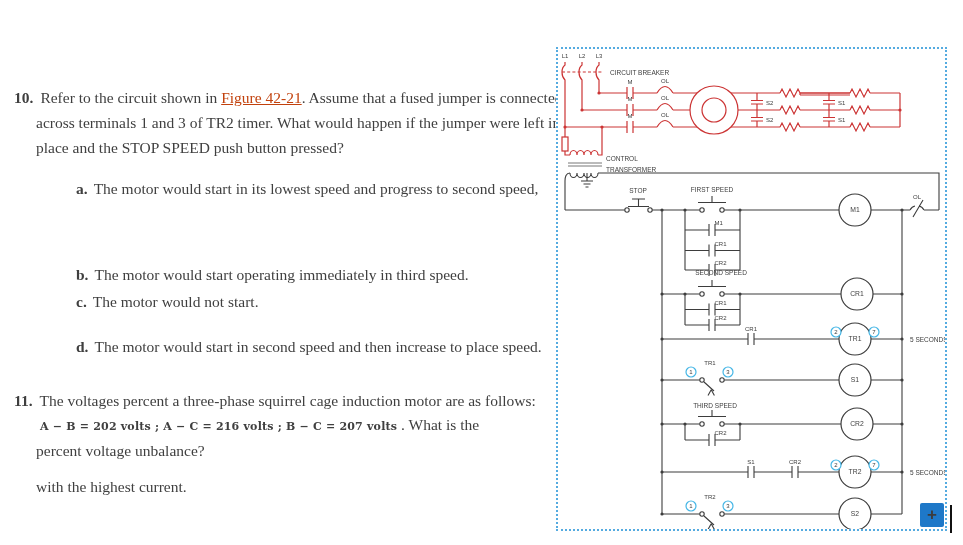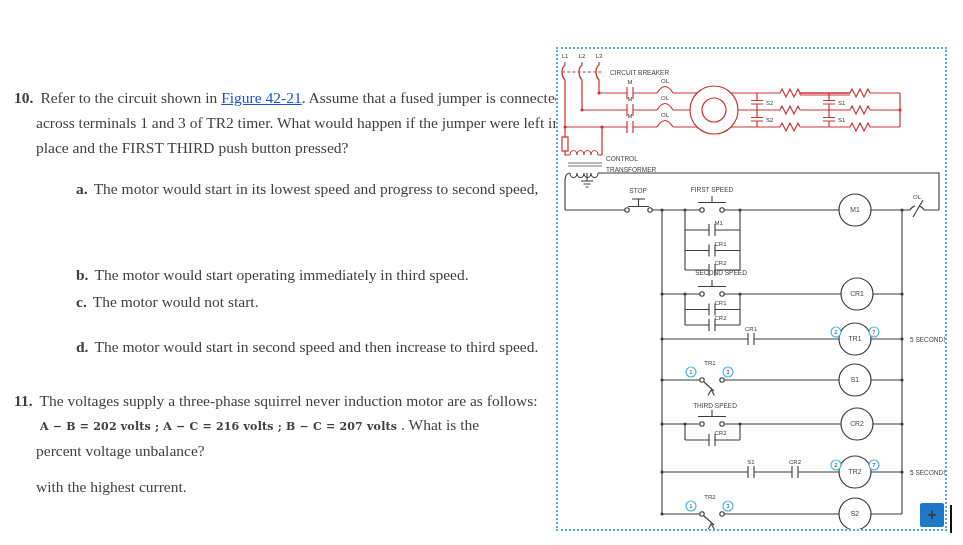--- a/index.html
+++ b/index.html
@@ -8,21 +8,21 @@
     font-family:"Liberation Serif", serif;color:#3f3f3f;
   }
   .q{position:absolute;}
   .line{white-space:nowrap;line-height:25px;font-size:15.5px;}
   .lh24 .line{line-height:24px;}
   .qnum{font-weight:bold;margin-right:7px;}
   .indent{padding-left:22px;}
   .indent26{padding-left:26px;}
   .opt .line2{padding-left:14px;}
   .opt-letter{font-weight:bold;margin-right:6px;}
-  a.fig-link{color:#1d4ed8;text-decoration:underline;cursor:pointer;}
+  a.fig-link{color:#c2410c;text-decoration:underline;cursor:pointer;}
   .math{font-family:"DejaVu Serif", serif;font-weight:bold;font-size:11px;letter-spacing:.2px;}
   #figure-panel{
     position:absolute;left:556px;top:47px;width:391px;height:484px;
     border:2px dotted #55abe0;box-sizing:border-box;background:#ffffff;
   }
   #text-cursor{position:absolute;left:950px;top:505px;width:2px;height:28px;background:#111;}
   svg text{font-family:"Liberation Sans", sans-serif;fill:#3d3d3d;}
   .red-ln{stroke:#cc3434;fill:none;stroke-width:1.2;}
   .red-dot{fill:#cc3434;stroke:none;}
   .blk-ln{stroke:#3d3d3d;fill:none;stroke-width:1.1;}
@@ -35,41 +35,41 @@
   .lbl-s{font-size:6px;}
   .coil-lbl{font-size:6.8px;text-anchor:middle;}
   .ring-lbl{font-size:6px;text-anchor:middle;}
 </style>
 </head>
 <body>
 
 <div class="q" id="q10" style="left:14px;top:85px;">
   <div class="line"><span class="qnum">10.</span><span>Refer to the circuit shown in </span><a class="fig-link">Figure 42-21</a><span>. Assume that a fused jumper is connected</span></div>
   <div class="line indent">across terminals 1 and 3 of TR2 timer. What would happen if the jumper were left in</div>
-  <div class="line indent">place and the FIRST THIRD push button pressed?</div>
+  <div class="line indent">place and the STOP SPEED push button pressed?</div>
 </div>
 
 <div class="q opt" style="left:76px;top:176px;">
   <div class="line"><span class="opt-letter">a.</span><span>The motor would start in its lowest speed and progress to second speed,</span></div>
 </div>
 
 <div class="q opt" style="left:76px;top:262px;">
   <div class="line"><span class="opt-letter">b.</span><span>The motor would start operating immediately in third speed.</span></div>
 </div>
 
 <div class="q opt" style="left:76px;top:289px;">
   <div class="line"><span class="opt-letter">c.</span><span>The motor would not start.</span></div>
 </div>
 
 <div class="q opt" style="left:76px;top:334px;">
-  <div class="line"><span class="opt-letter">d.</span><span>The motor would start in second speed and then increase to third speed.</span></div>
+  <div class="line"><span class="opt-letter">d.</span><span>The motor would start in second speed and then increase to place speed.</span></div>
 </div>
 
 <div class="q lh24" style="left:14px;top:389px;">
-  <div class="line"><span class="qnum">11.</span><span>The voltages supply a three-phase squirrel never induction motor are as follows:</span></div>
+  <div class="line"><span class="qnum">11.</span><span>The voltages percent a three-phase squirrel cage induction motor are as follows:</span></div>
   <div class="line indent26"><span class="math">A − B = 202 volts ;  A − C = 216 volts ;  B − C = 207 volts</span><span> . What is the</span></div>
   <div class="line indent">percent voltage unbalance?</div>
 </div>
 
 <div class="q lh24" style="left:14px;top:475px;">
   <div class="line indent">with the highest current.</div>
 </div>
 
 <div id="figure-panel">
 <svg width="387" height="480" viewBox="0 0 387 480">

